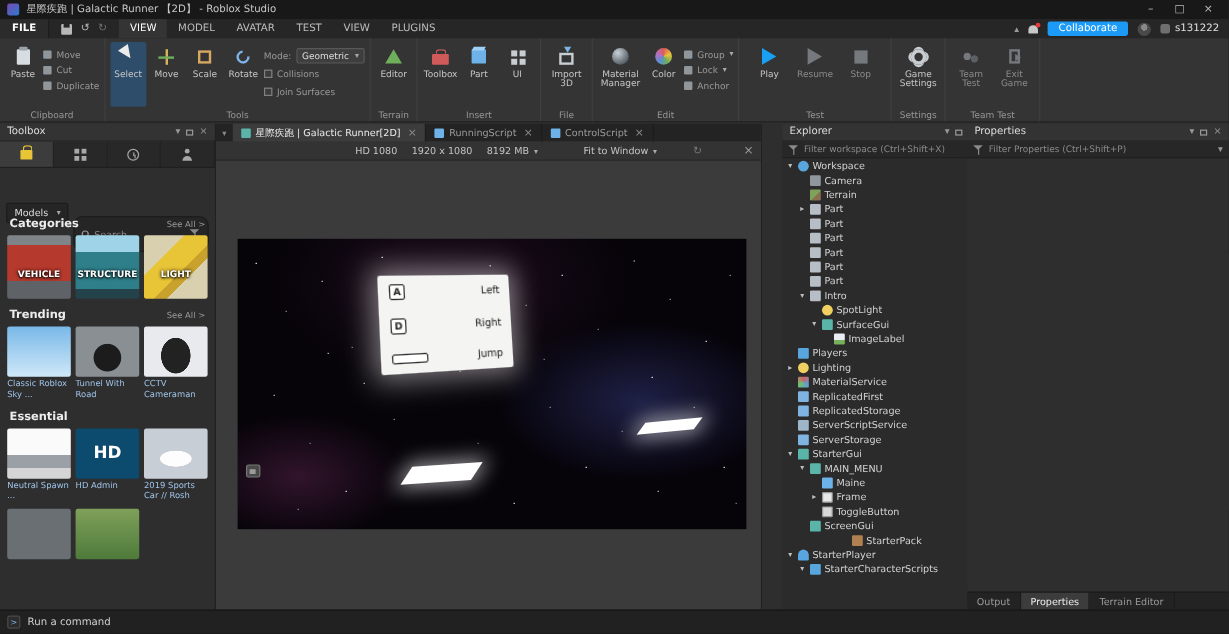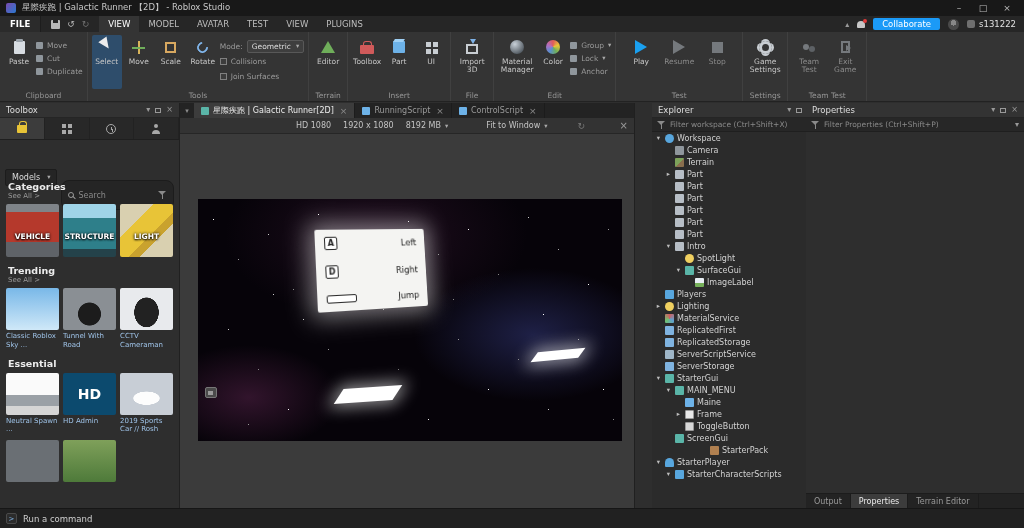--- a/index.html
+++ b/index.html
@@ -103,21 +103,21 @@
   .person-icon::before{content:"";position:absolute;left:3px;top:0;width:4px;height:4px;border-radius:50%;background:#a8a8a8;}
   .person-icon::after{content:"";position:absolute;left:1px;bottom:0;width:8px;height:4px;border-radius:4px 4px 0 0;background:#a8a8a8;}
   .tb-filter{display:flex;gap:4px;padding:4px 5px;align-items:center;background:#2e2e2e;}
   .models-dd{display:flex;align-items:center;gap:7px;background:#252525;border:1px solid #1c1c1c;height:17px;padding:0 6px;font-size:8px;color:#ddd;border-radius:2px;}
   .search-box{flex:1;display:flex;align-items:center;gap:4px;background:#252525;border:1px solid #1c1c1c;border-radius:8px;height:30px;padding:12px 6px;margin-top:36px;}
   .search-box input{flex:1;width:50px;background:transparent;border:none;outline:none;font-size:8px;color:#ddd;}
   .search-box input::placeholder{color:#888;}
   .mag{width:6px;height:6px;border:1px solid #999;border-radius:50%;position:relative;flex:0 0 6px;}
   .mag::after{content:"";position:absolute;width:4px;height:1px;background:#999;transform:rotate(45deg);right:-3px;bottom:-1px;}
   .tb-content{position:absolute;top:70px;bottom:0;left:0;right:0;overflow:hidden;}
-  .sect-head{display:flex;justify-content:space-between;align-items:baseline;padding:8px 8px 4px 8px;flex-direction:column;}
+  .sect-head{display:flex;justify-content:space-between;align-items:baseline;padding:8px 8px 4px 8px;}
   .sect-title{font-size:9.5px;font-weight:bold;color:#ececec;}
   .see-all{font-size:7px;color:#9a9a9a;}
   .card-row{display:flex;gap:4px;padding:0 6px;}
   .thumb{width:53px;height:53px;border-radius:2px;position:relative;overflow:hidden;background:#555;}
   .thumb.sm{height:42px;}
   .cat-label{position:absolute;bottom:16px;left:0;right:0;text-align:center;font-size:7.5px;font-weight:bold;color:#fff;text-shadow:0 1px 2px #000,0 0 3px #000;}
   .thumb-text{position:absolute;inset:0;display:flex;align-items:center;justify-content:center;font-size:14px;font-weight:bold;color:#fff;}
   .asset{width:53px;display:flex;flex-direction:column;gap:2px;}
   .asset-label{font-size:7px;color:#9fc3e8;line-height:1.25;}
   .thumb-vehicle{background:linear-gradient(180deg,#7f8489 0 16%,#b5392c 16% 72%,#5f6368 72%);}

